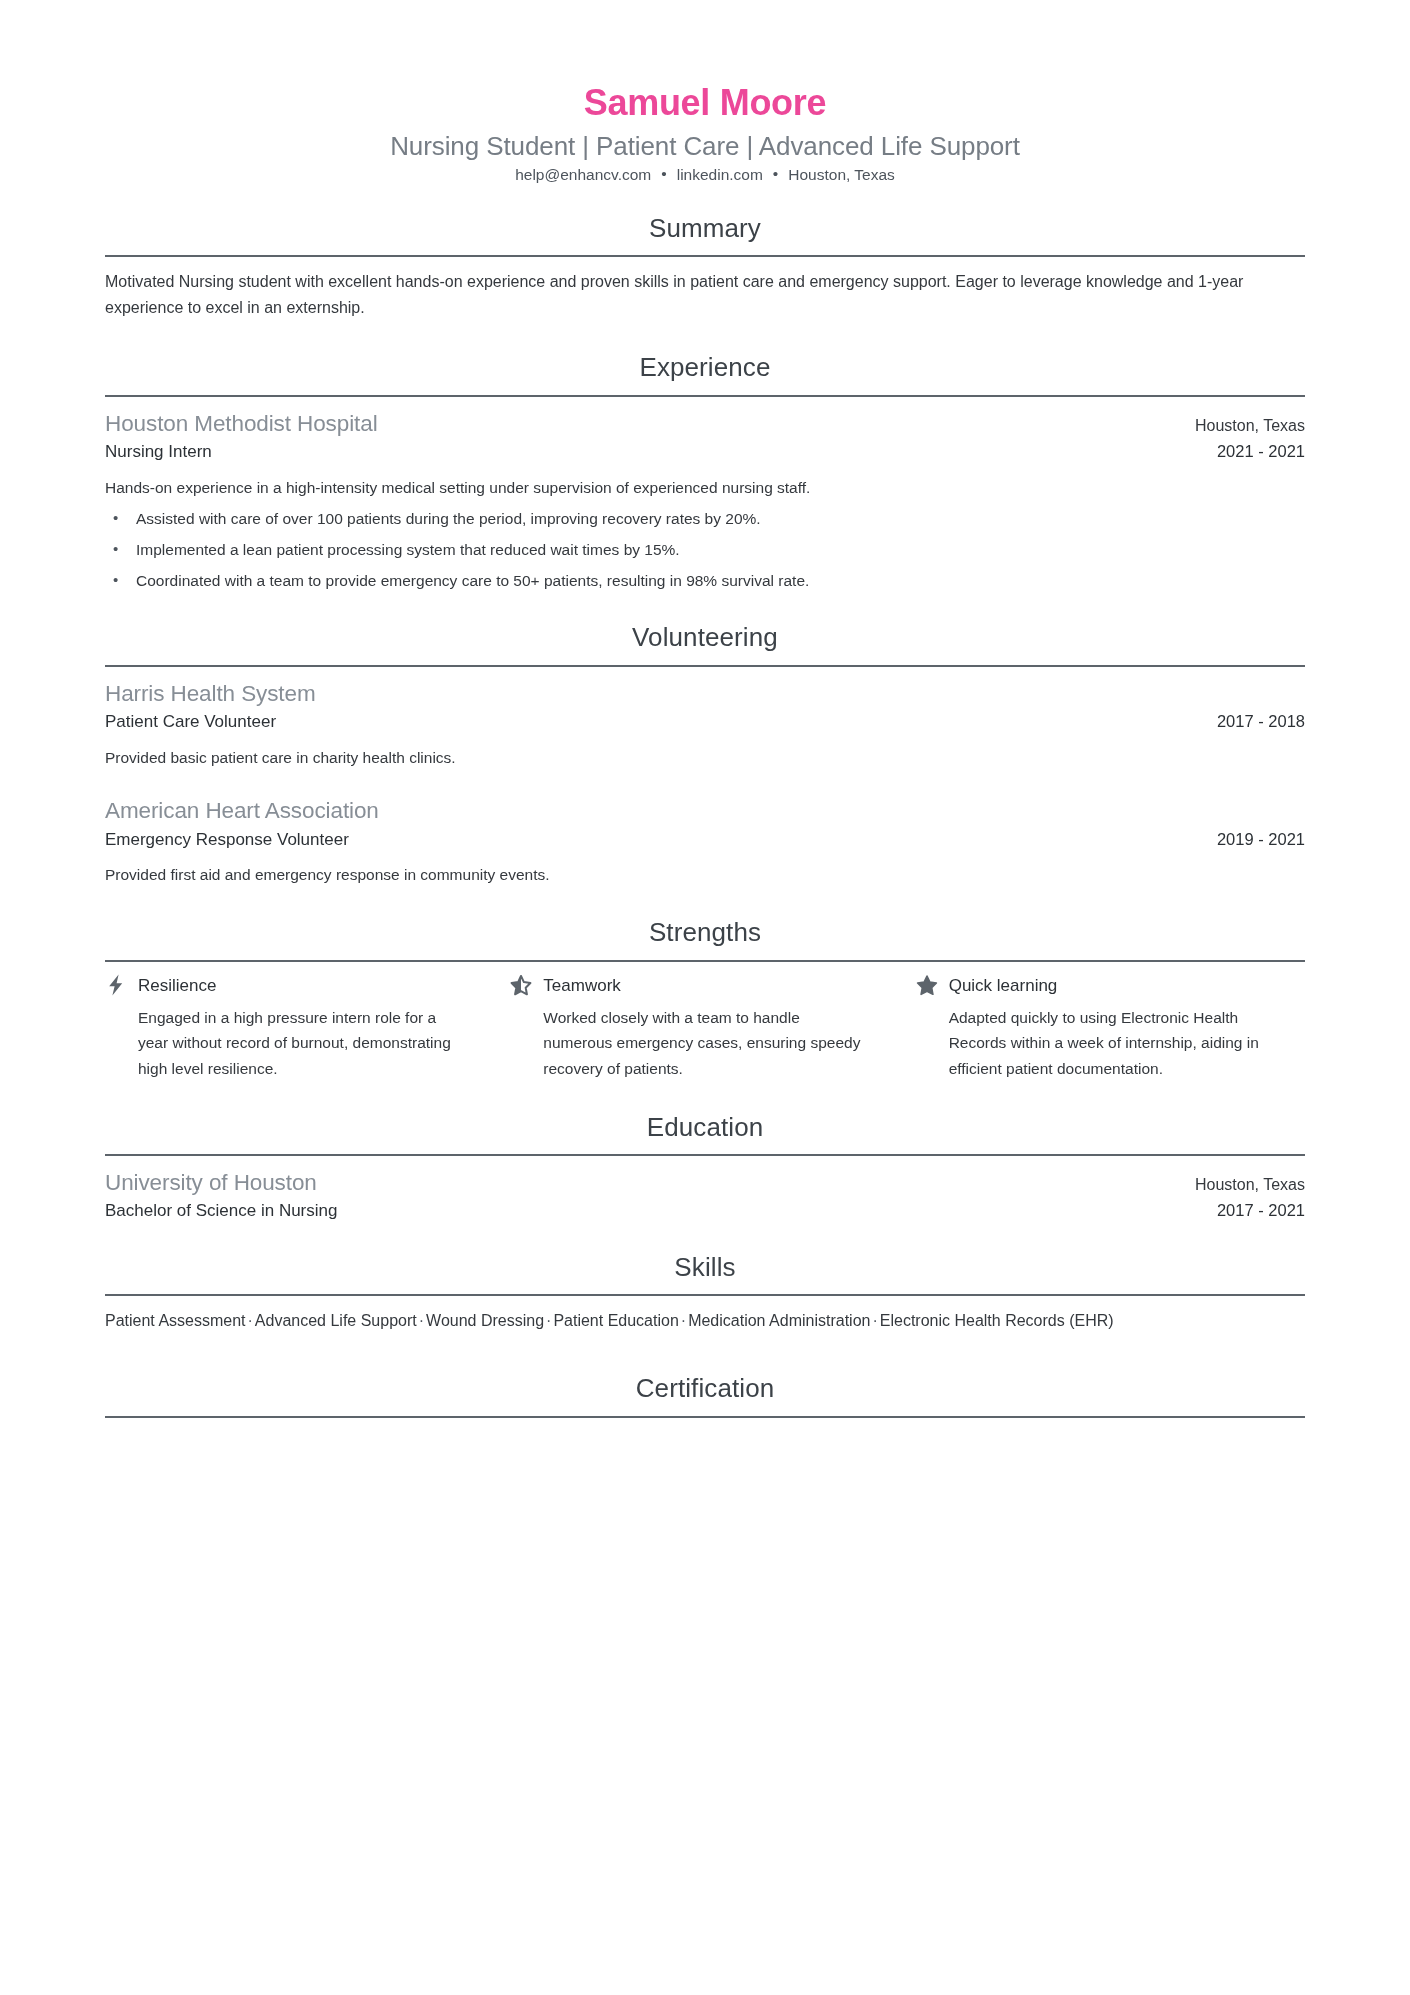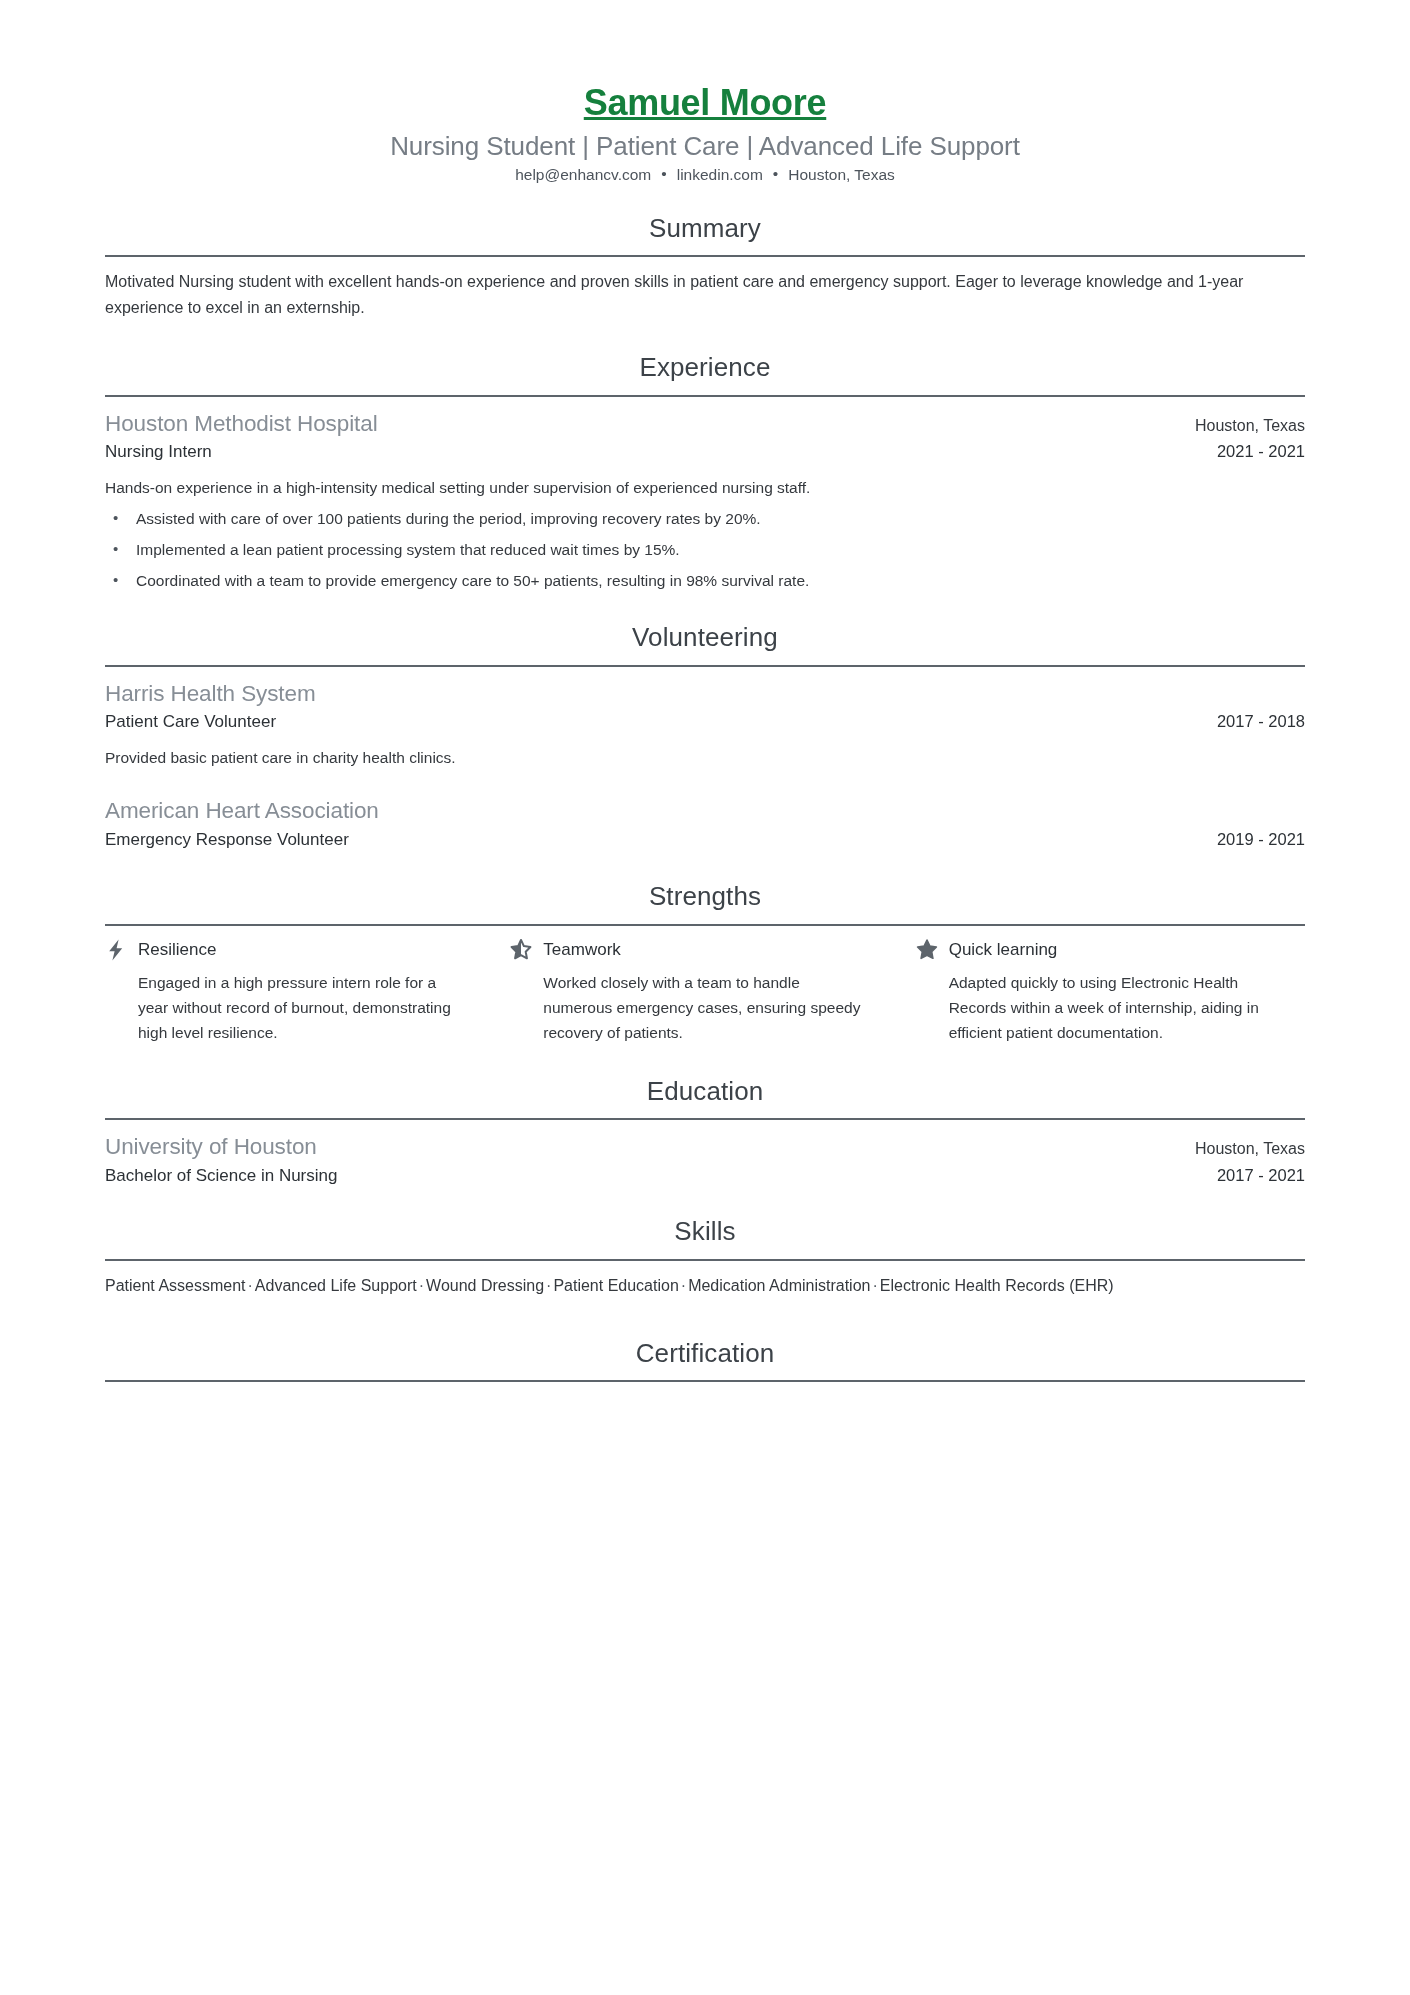--- a/index.html
+++ b/index.html
@@ -26,23 +26,22 @@
 
   
   .header {
     text-align: center;
     padding-top: 82px;
   }
   .full-name {
     font-size: 36px;
     font-weight: 700;
     letter-spacing: -0.3px;
-    color: #15803d;
+    color: #ec4899;
     line-height: 1.18;
-    text-decoration: underline;
   }
   .headline {
     font-size: 26px;
     font-weight: 400;
     color: #767d85;
     line-height: 1.3;
     margin-top: 6px;
     letter-spacing: -0.1px;
   }
   .contact-line {
@@ -291,20 +290,21 @@
         </div>
         <div class="entry-desc">Provided basic patient care in charity health clinics.</div>
       </div>
 
       <div class="entry vol-entry">
         <div class="org">American Heart Association</div>
         <div class="entry-row">
           <div class="role">Emergency Response Volunteer</div>
           <div class="meta-dates entry-right">2019 - 2021</div>
         </div>
+        <div class="entry-desc">Provided first aid and emergency response in community events.</div>
       </div>
 
     </div>
   </div>
 
   <div class="section mt-str">
     <div class="section-title">Strengths</div>
     <hr class="section-rule">
     <div class="section-body strengths-grid">
 

